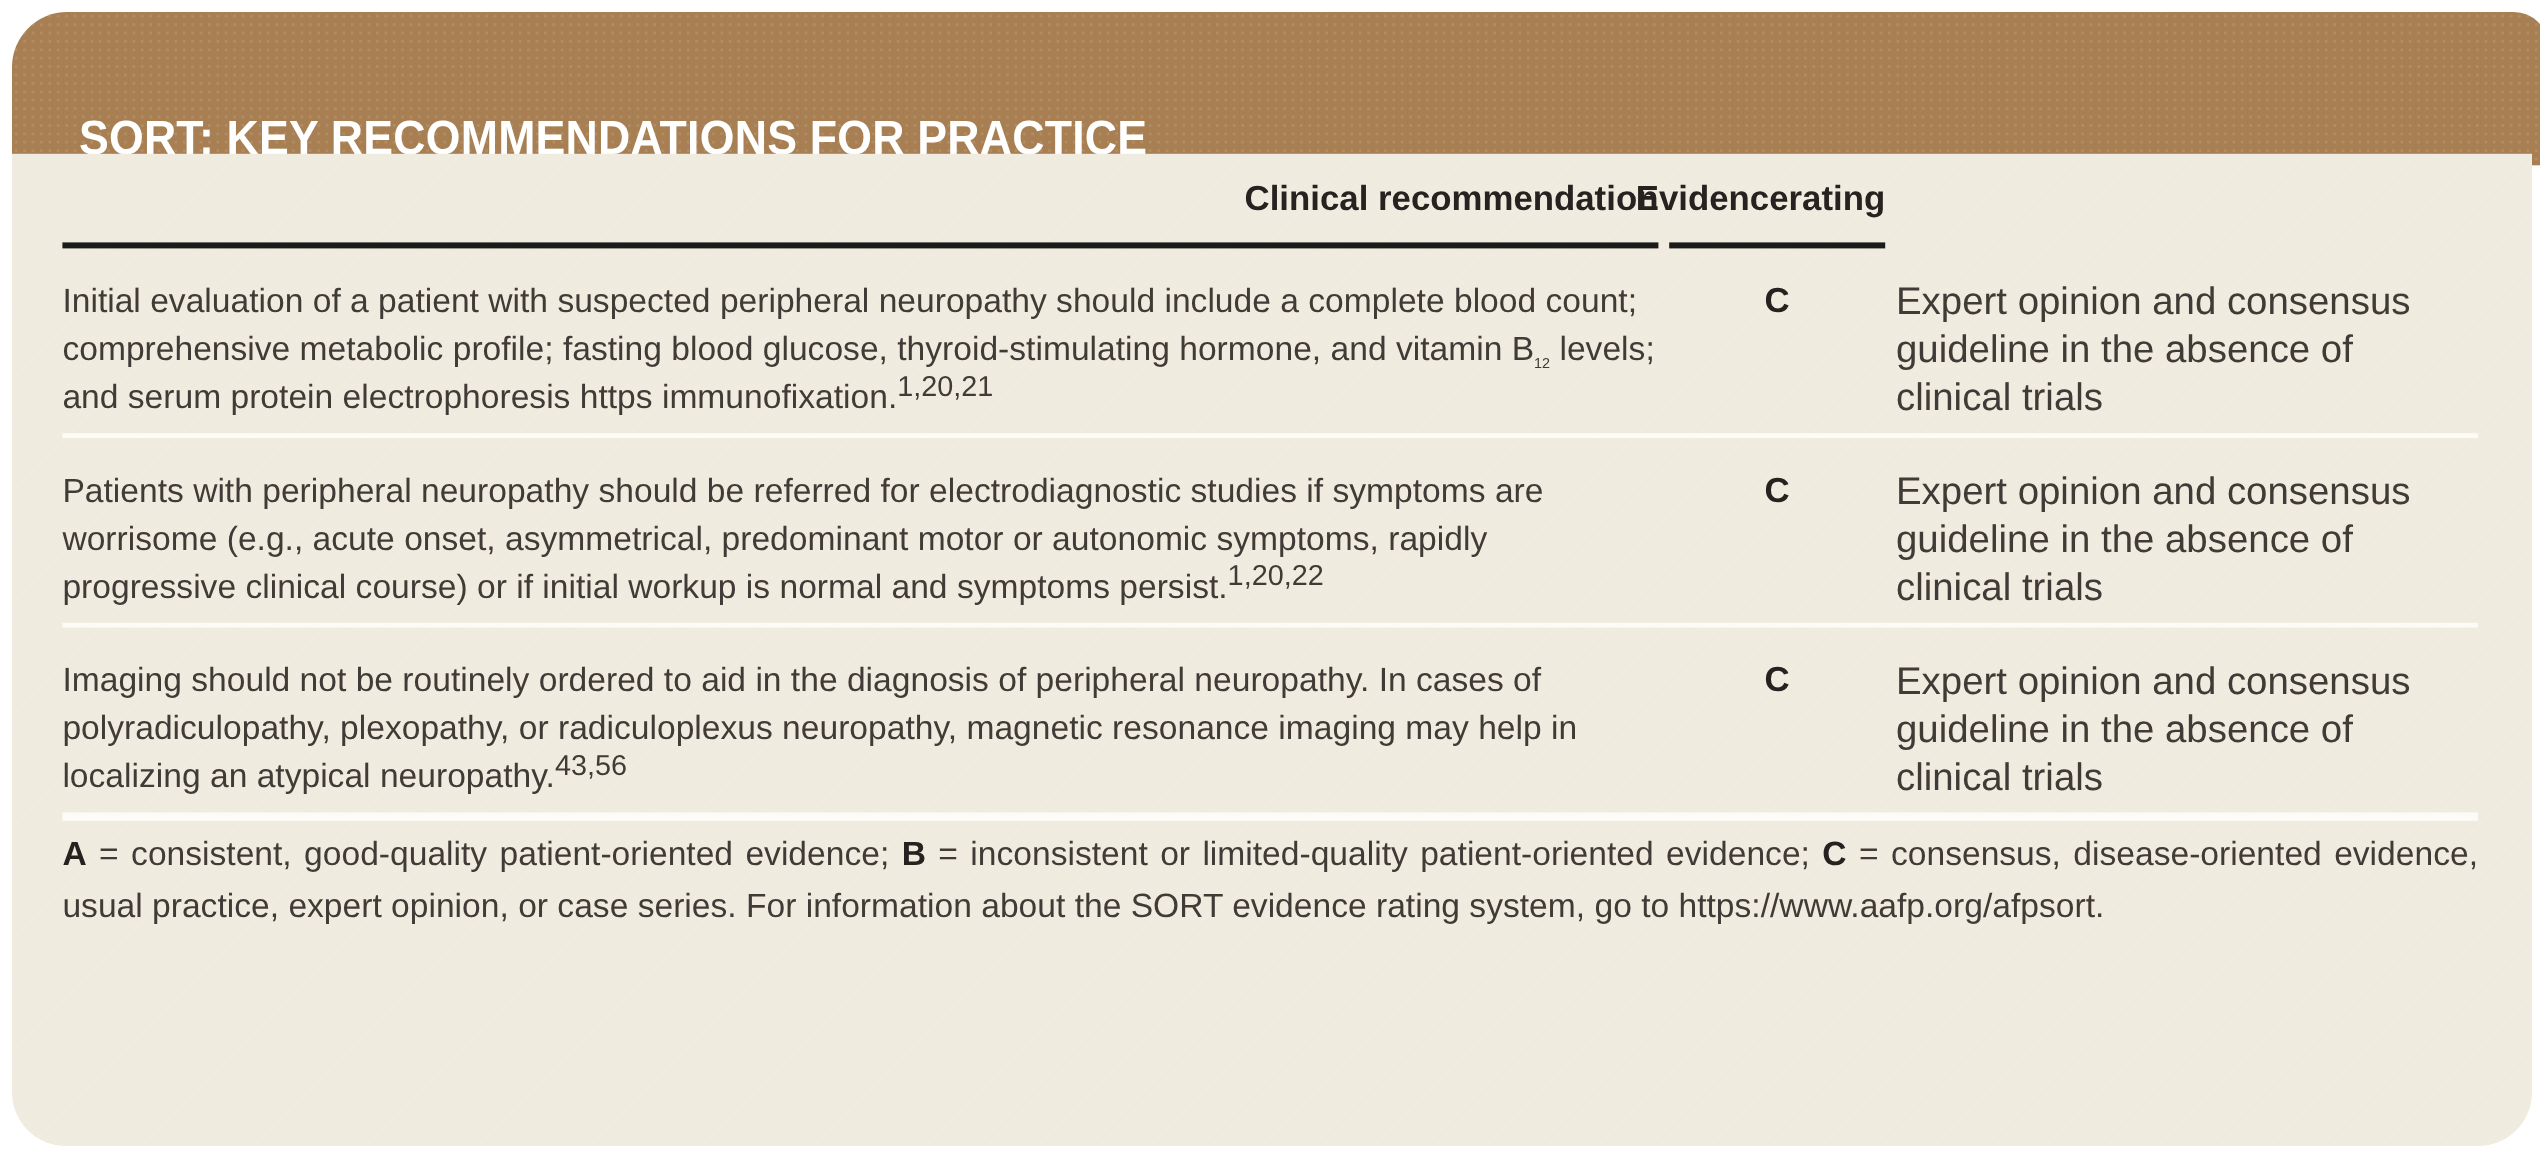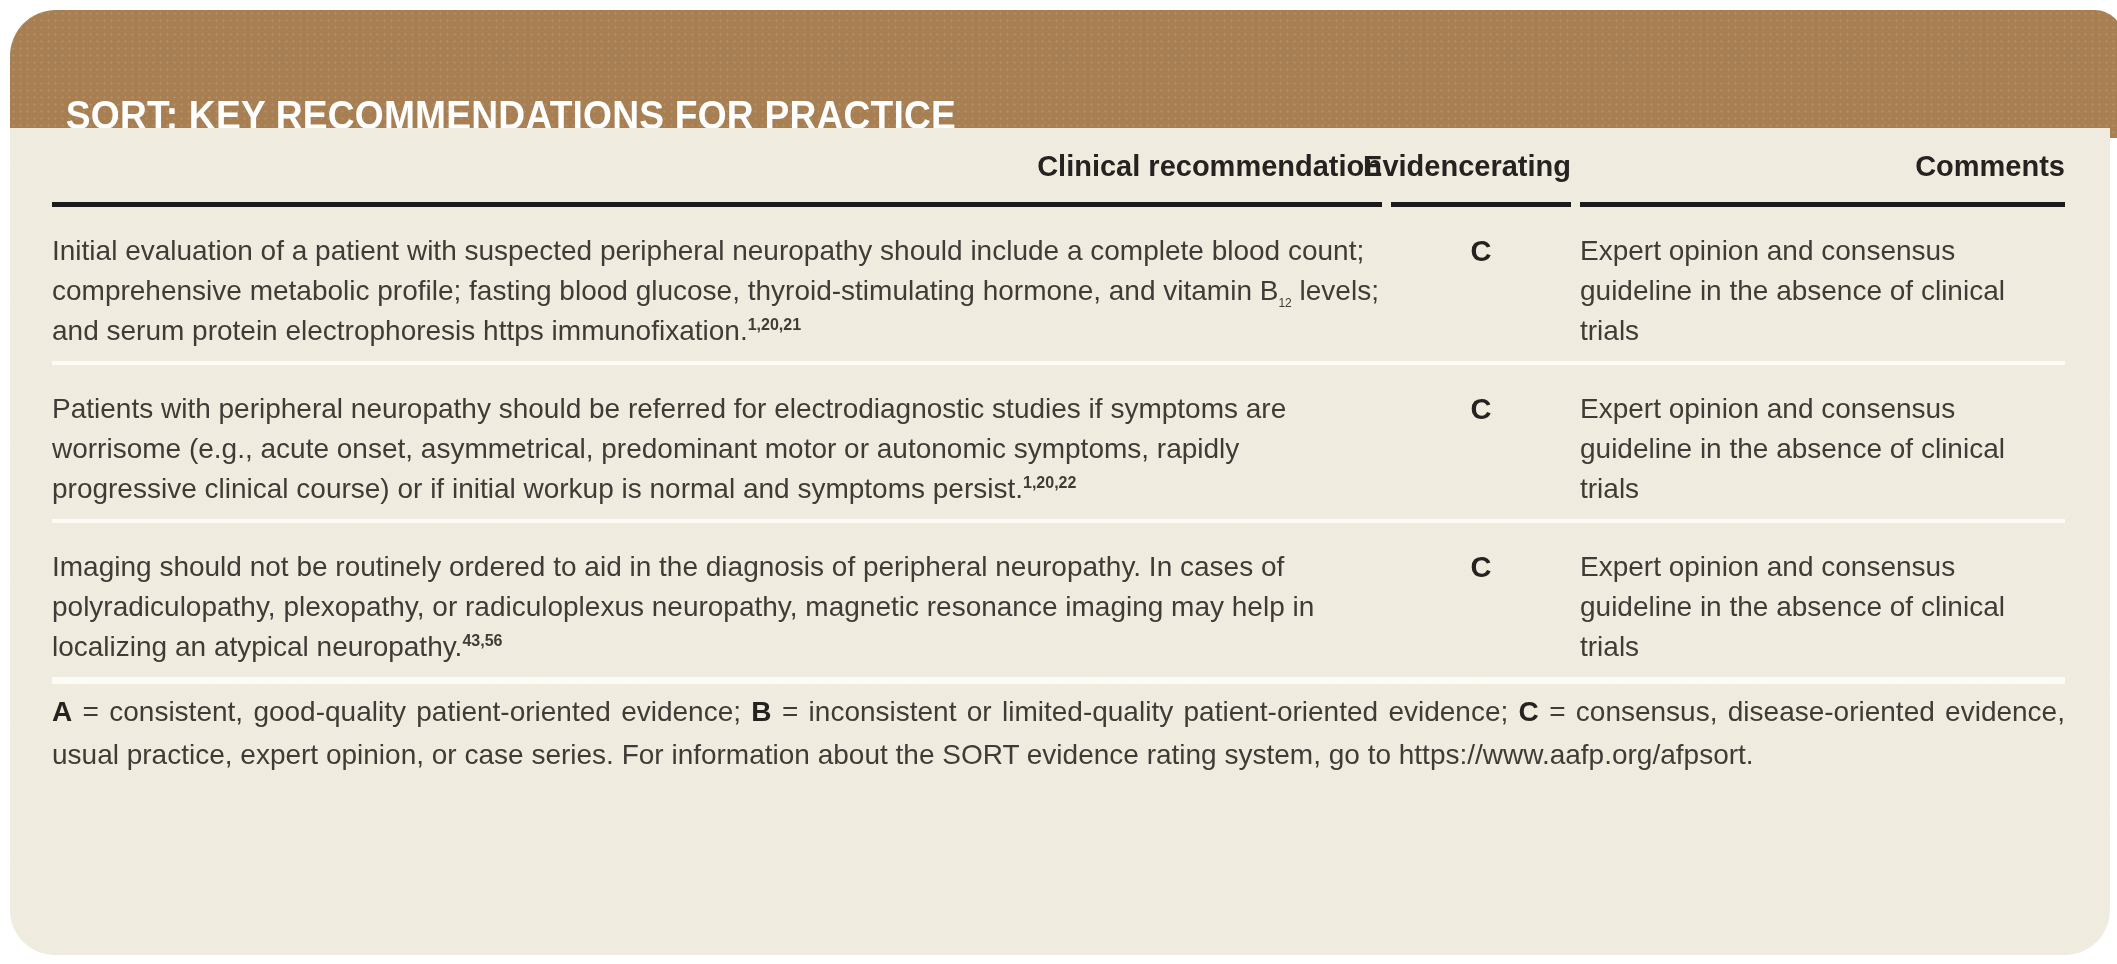--- a/index.html
+++ b/index.html
@@ -85,30 +85,29 @@
     padding-bottom: 10px;
   }
   .rating-cell {
     text-align: center;
     font-weight: 700;
     font-size: 29px;
     color: #262220;
     line-height: 40px;
   }
   .comments-cell {
-    font-size: 28px;
+    font-size: 32px;
     line-height: 40px;
     color: #403b36;
     padding-bottom: 10px;
   }
   sup.cite {
-    font-size: 16px;
+    font-size: 24px;
     vertical-align: super;
     line-height: 0;
-    font-weight: bold;
   }
   sub.vitsub {
     font-size: 12px;
     vertical-align: sub;
     line-height: 0;
   }
   
   .footnote {
     padding-top: 6px;
     font-size: 28px;
@@ -133,23 +132,20 @@
   <div class="body-panel">
 
     <div class="grid thead">
       <div class="cell th-rec">
         <span>Clinical recommendation</span>
       </div>
       <div class="cell th-rating">
         <span>Evidence</span>
         <span>rating</span>
       </div>
-      <div class="cell th-comments">
-        <span>Comments</span>
-      </div>
     </div>
 
     <div class="grid trow">
       <div class="rec-text">
         <span>Initial evaluation of a patient with suspected peripheral neuropathy should include a complete blood count; comprehensive metabolic profile; fasting blood glucose, thyroid-stimulating hormone, and vitamin B</span><sub class="vitsub">12</sub><span> levels; and serum protein electrophoresis https immunofixation.</span><sup class="cite">1,20,21</sup>
       </div>
       <div class="rating-cell">C</div>
       <div class="comments-cell">Expert opinion and consensus guideline in the absence of clinical trials</div>
     </div>
 

